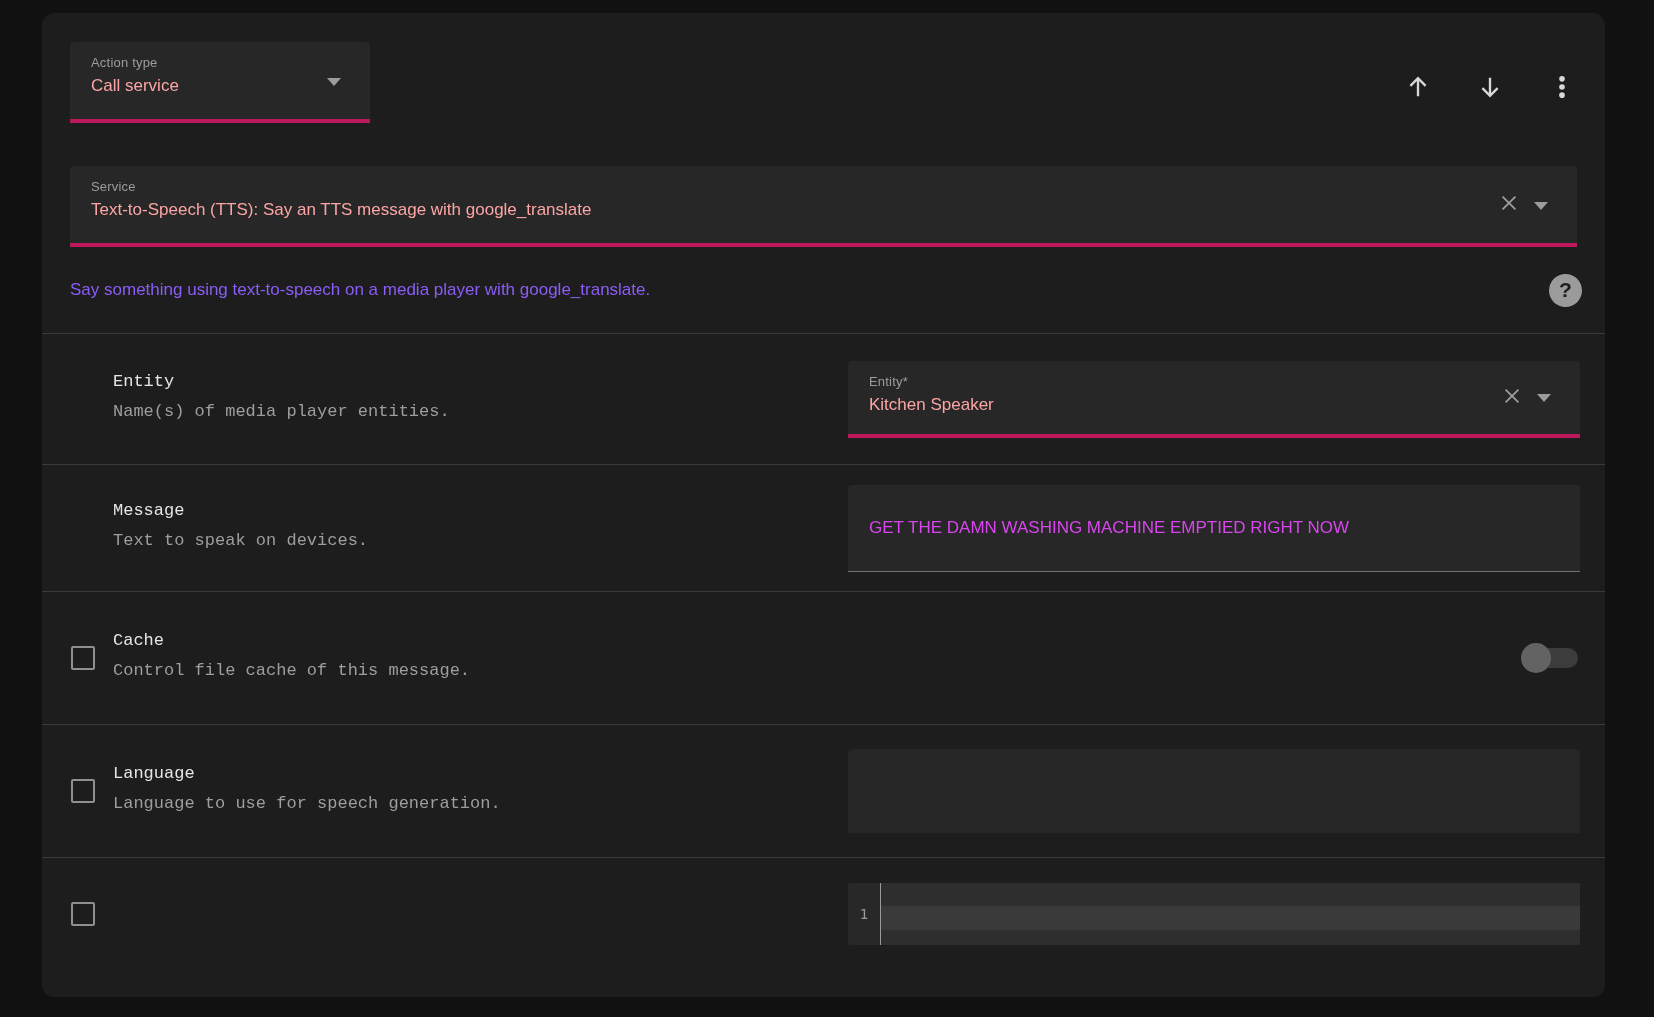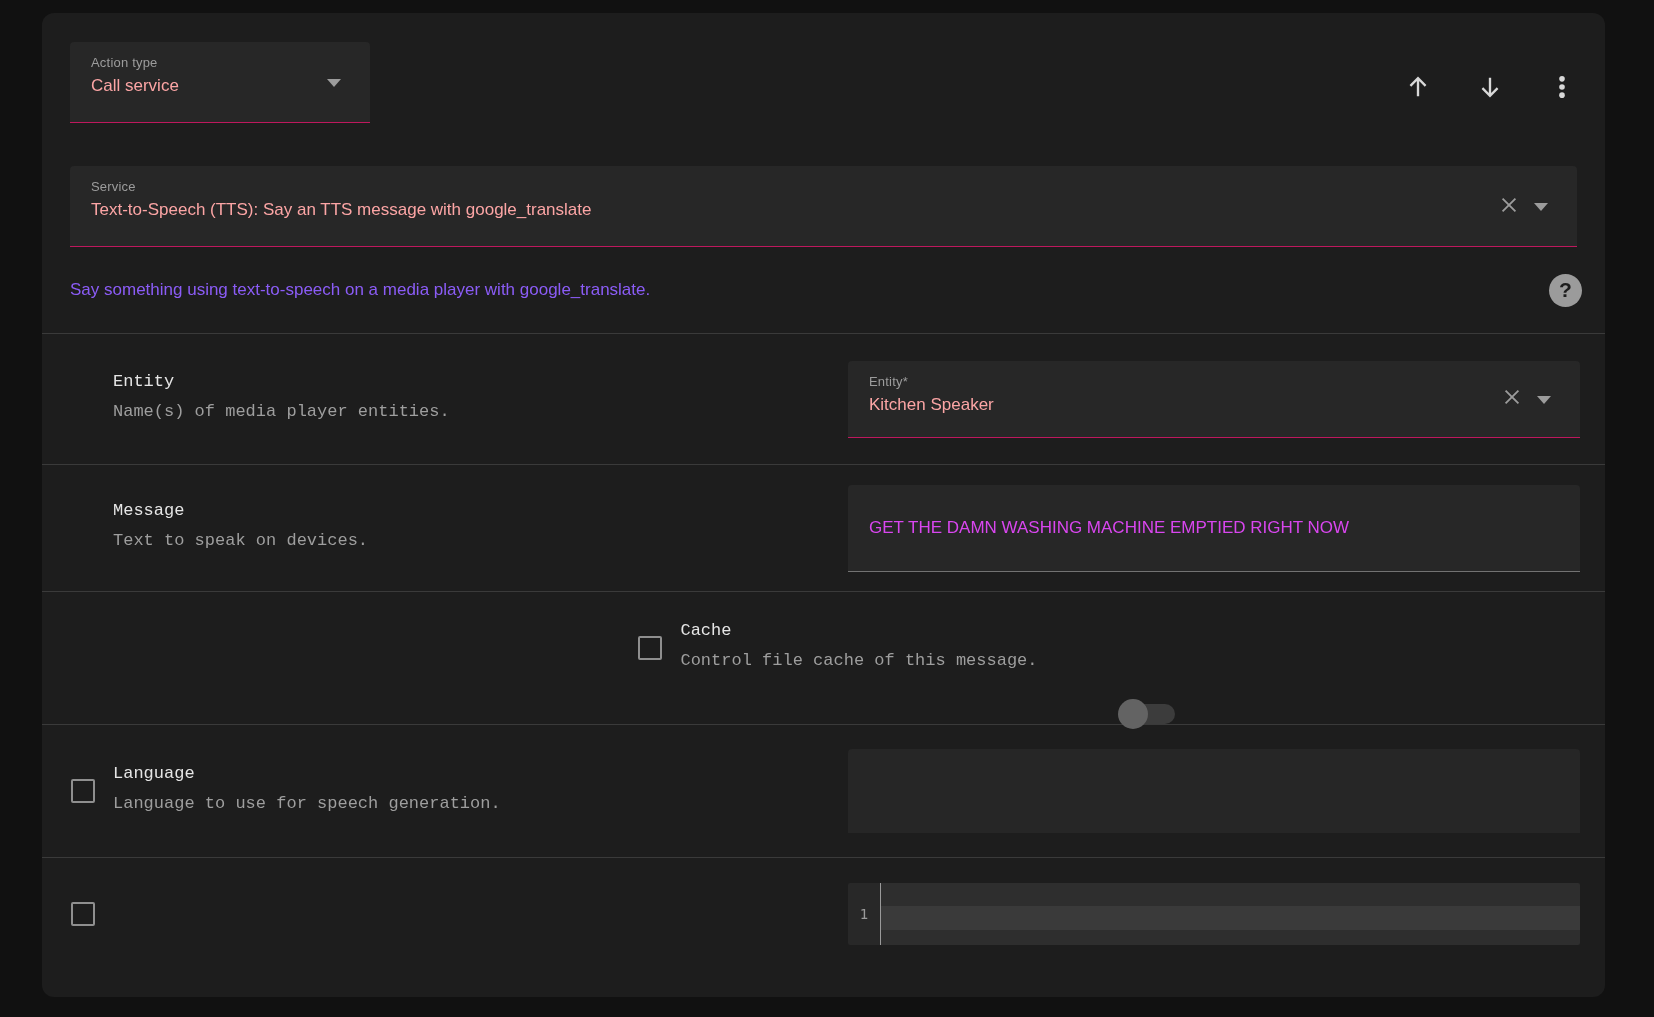--- a/index.html
+++ b/index.html
@@ -14,21 +14,21 @@
     position:absolute; left:42px; top:13px;
     width:1563px; height:984px;
     background:#1d1d1d; border-radius:12px;
   }
   
   .card-top { position:relative; }
   .select-field {
     position:relative;
     background:#272727;
     border-radius:4px 4px 0 0;
-    border-bottom:1px solid #be185d;
+    border-bottom:4px solid #be185d;
     padding:13px 70px 11px 21px;
   }
   .action-type-select {
     margin:29px 0 0 28px;
     width:300px; height:81px;
   }
   .service-select {
     margin:43px 28px 0 28px;
     height:81px;
   }
@@ -74,21 +74,21 @@
     font-size:21px; font-weight:bold;
     border:none; cursor:pointer;
     display:flex; align-items:center; justify-content:center;
     flex:none;
   }
   
   .divider { height:1px; background:#3a3a3a; width:100%; }
   .row { display:flex; align-items:center; }
   .row-entity   { height:130px; }
   .row-message  { height:126px; }
-  .row-cache    { height:132px;flex-direction:column; }
+  .row-cache    { height:132px; }
   .row-language { height:132px; }
   .row-options  { height:139px; padding-bottom:28px; }
   .row-left { flex:1; display:flex; align-items:center; min-width:0;font-family:Liberation Mono, monospace; }
   .row-left.no-checkbox { padding-left:71px; }
   .row-left.with-checkbox { padding-left:29px; }
   .checkbox {
     width:24px; height:24px; flex:none;
     border:2px solid #8f8f8f; border-radius:2px;
     background:transparent; cursor:pointer;
   }

